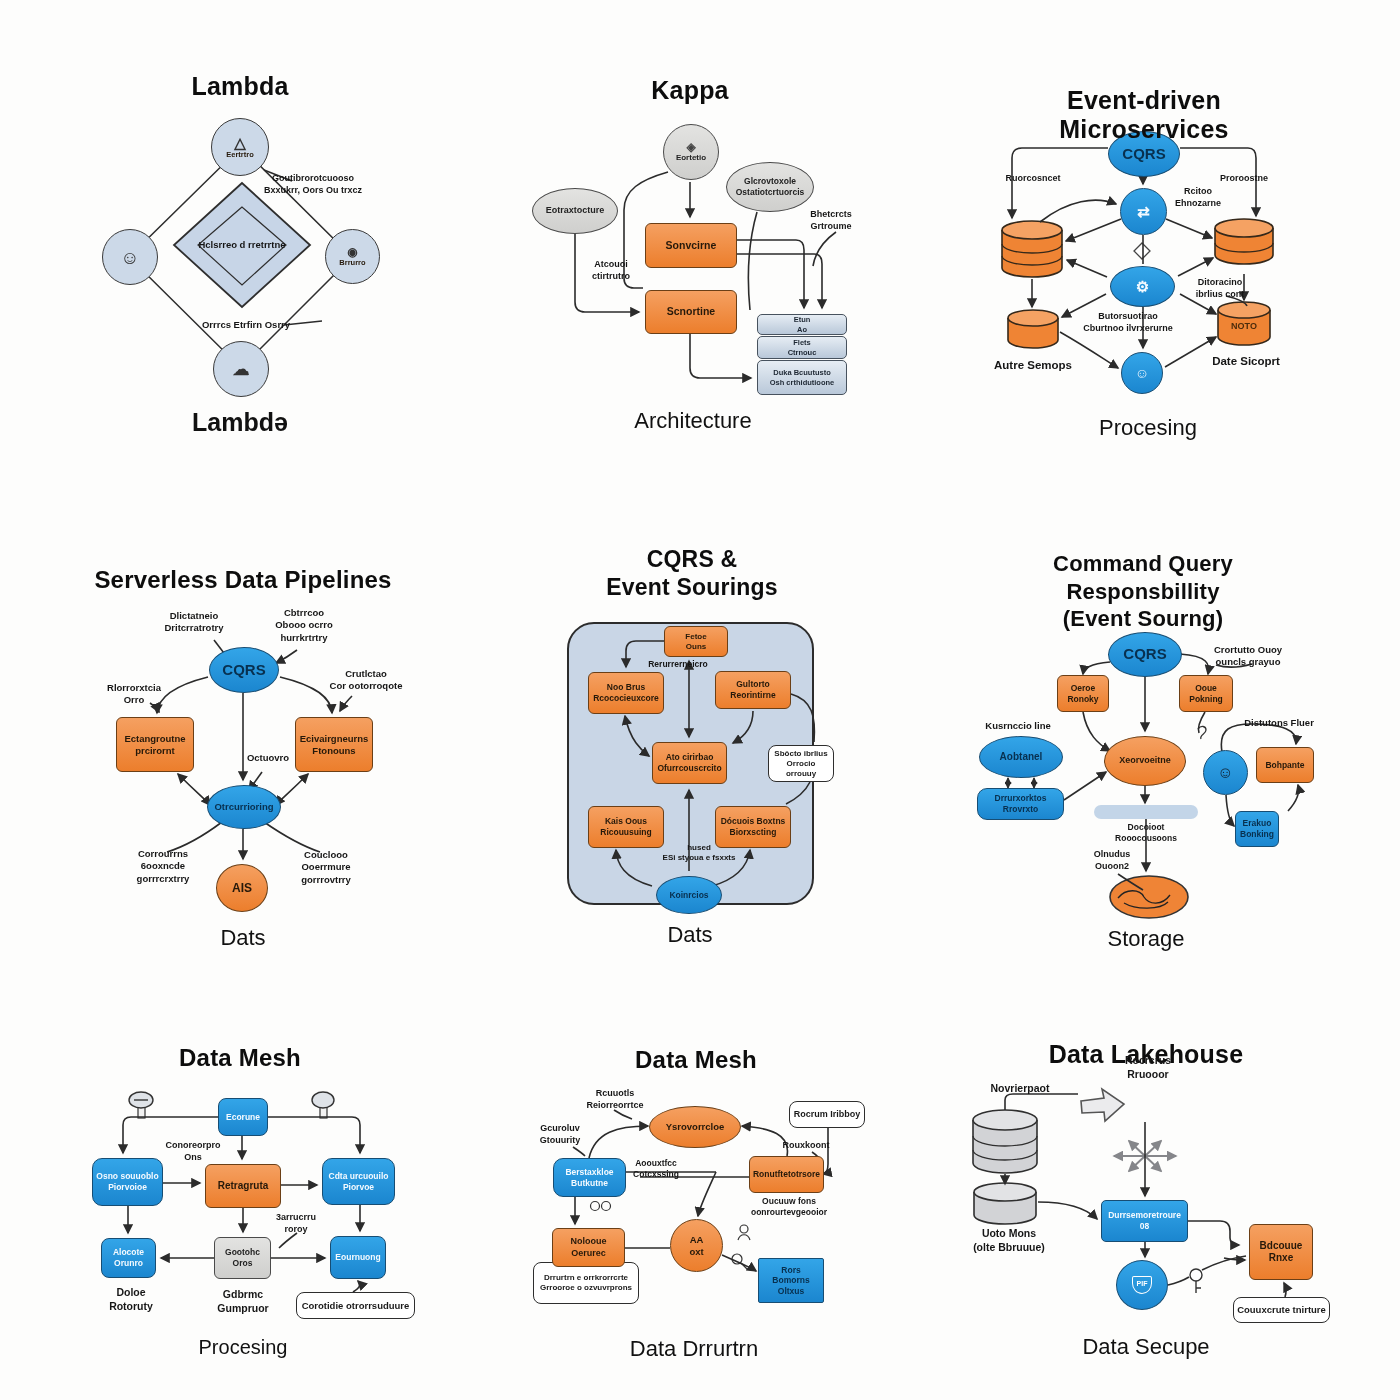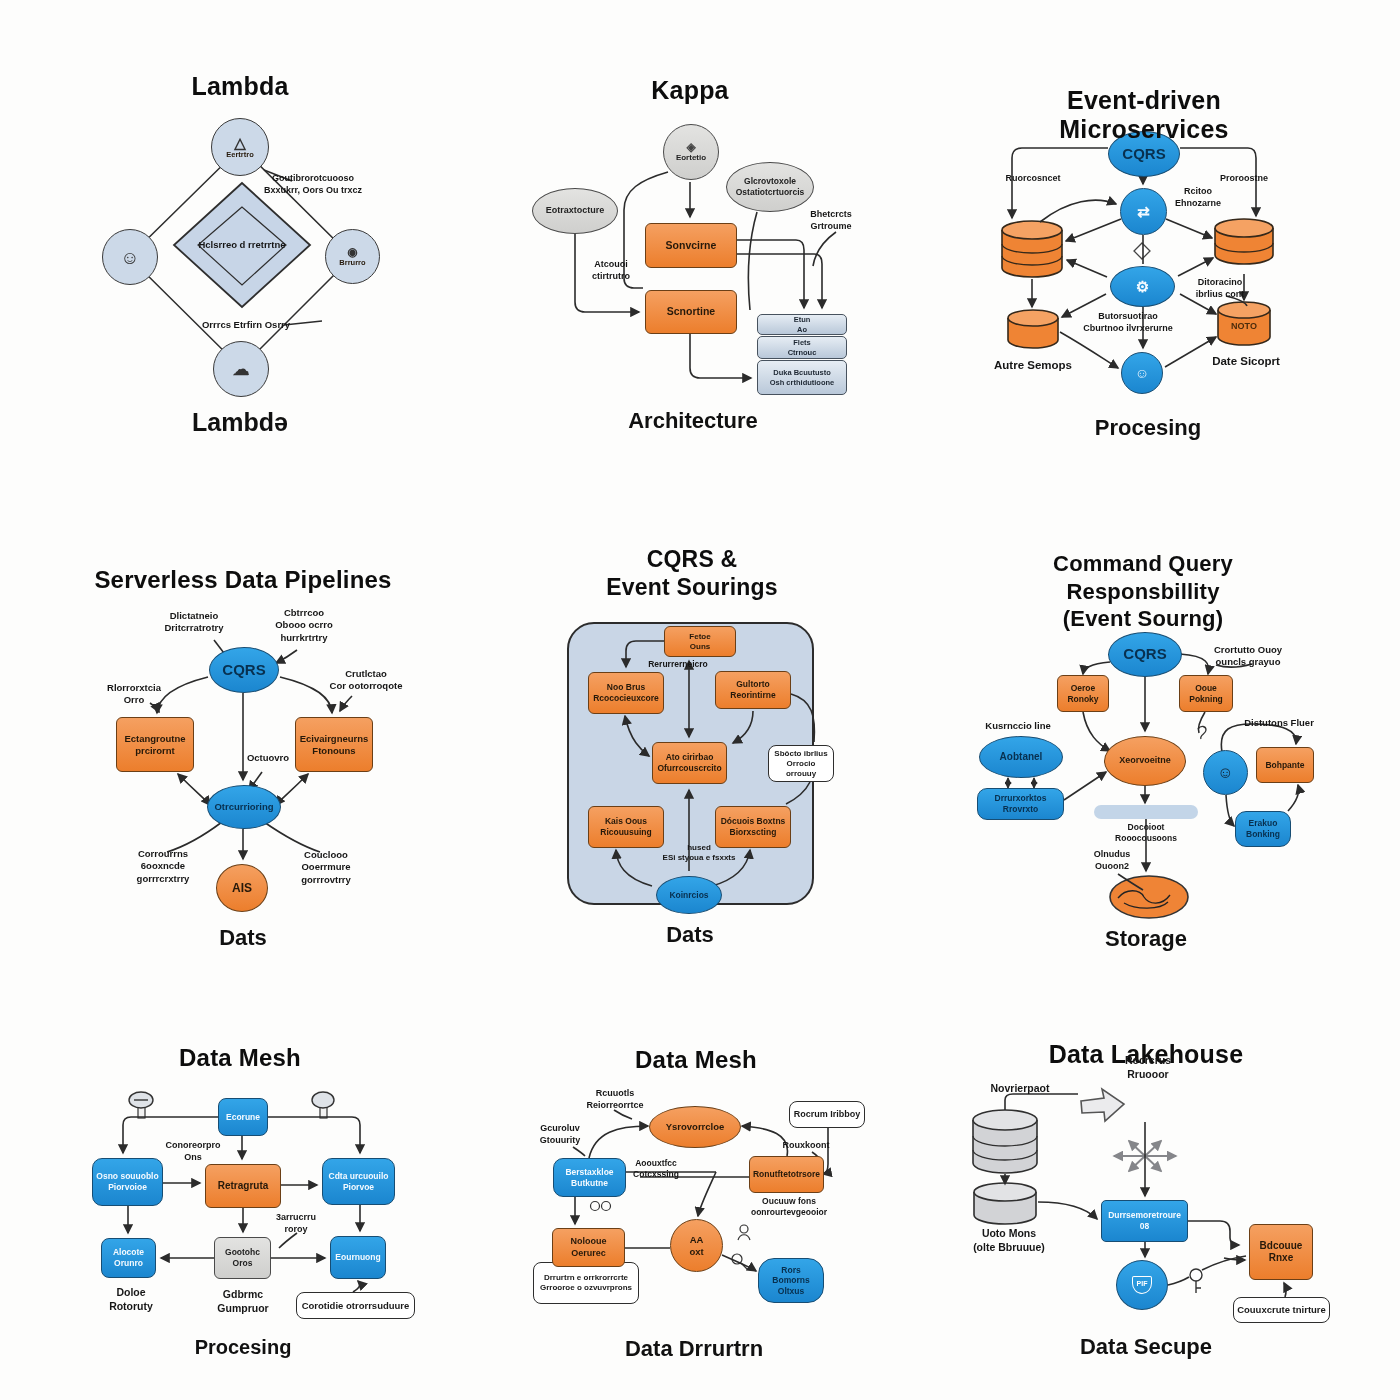--- a/index.html
+++ b/index.html
@@ -6,21 +6,21 @@
   #canvas{position:relative;width:1400px;height:1400px;background:#fdfdfc;overflow:hidden;
           font-family:"Liberation Sans", sans-serif;}
   #wires{position:absolute;left:0;top:0;width:1400px;height:1400px;z-index:0;}
   .cn{fill:none;stroke:#2b2b2b;stroke-width:1.6;}
   .cna{marker-end:url(#ah);}
   .cnb{marker-start:url(#ah);marker-end:url(#ah);}
   .cns{marker-start:url(#ah2);marker-end:url(#ah2);stroke-width:1.4;}
   .cng{fill:none;stroke:#85868a;stroke-width:2;marker-start:url(#ahg);marker-end:url(#ahg);}
   .t{position:absolute;transform:translateX(-50%);font-weight:700;color:#0d0d0d;
      white-space:pre-line;text-align:center;z-index:2;letter-spacing:.2px;}
-  .cap{position:absolute;transform:translateX(-50%);font-weight:700;color:#111;z-index:2;}
+  .cap{position:absolute;transform:translateX(-50%);font-weight:400;color:#111;z-index:2;}
   .nd{position:absolute;box-sizing:border-box;display:flex;flex-direction:column;align-items:center;
       justify-content:center;text-align:center;white-space:pre-line;font-weight:600;color:#26190a;
       line-height:1.25;border:1.7px solid #3a3630;border-radius:6px;padding:2px;z-index:1;font-size:9px;}
   .ell{border-radius:50%;}
   .or{background:linear-gradient(180deg,#f5a061,#ec7e2c);border-color:#6b3f16;}
   .bl{background:linear-gradient(180deg,#33a5e8,#1b86cf);color:#08304f;border-color:#174d73;text-align:center;}
   .wt{color:#f4faff;}
   .gr{background:linear-gradient(180deg,#e3e3e1,#cfcfcd);border-color:#4a4a4a;color:#222;}
   .lbx{background:linear-gradient(180deg,#e6edf4,#b9c8d9);border-color:#47525e;border-radius:5px;color:#1d2733;}
   .note{background:#fff;border:1.8px solid #2e2e2e;border-radius:8px;color:#1a1a1a;}
@@ -316,21 +316,21 @@
 <div class="lab" style="left:163px;top:867px;font-size:9.5px">Corrourrns
 6ooxncde
 gorrrcrxtrry</div>
 <div class="lab" style="left:326px;top:868px;font-size:9.5px">Couclooo
 Ooerrmure
 gorrrovtrry</div>
 <div class="cap" style="left:243px;top:925px;font-size:22px">Dats</div>
 
 <div class="t" style="left:692px;top:546px;font-size:23px;line-height:1.2">CQRS &amp;
 Event Sourings</div>
-<div class="nd or" style="left:664px;top:626px;width:72px;height:31px;font-size:8px">Fetoe
+<div class="nd or" style="left:664px;top:626px;width:64px;height:31px;font-size:8px">Fetoe
 Ouns</div>
 <div class="nd or" style="left:588px;top:672px;width:76px;height:42px;font-size:8.5px">Noo Brus
 Rcococieuxcore</div>
 <div class="nd or" style="left:715px;top:671px;width:76px;height:38px;font-size:8.5px">Gultorto
 Reorintirne</div>
 <div class="nd or" style="left:652px;top:742px;width:75px;height:42px;font-size:8.5px">Ato cirirbao
 Ofurrcouscrcito</div>
 <div class="nd or" style="left:588px;top:806px;width:76px;height:42px;font-size:8.5px">Kais Oous
 Ricouusuing</div>
 <div class="nd or" style="left:715px;top:806px;width:76px;height:42px;font-size:8.5px">Dócuois Boxtns
@@ -351,21 +351,21 @@
 <div class="nd or" style="left:1179px;top:675px;width:54px;height:37px;font-size:8.5px">Ooue
 Pokning</div>
 <div class="nd ell bl" style="left:979px;top:736px;width:84px;height:42px;font-size:10px">Aobtanel</div>
 <div class="nd bl" style="left:977px;top:788px;width:87px;height:32px;font-size:8.5px;border-radius:10px">Drrurxorktos
 Rrovrxto</div>
 <div class="nd ell or" style="left:1104px;top:736px;width:82px;height:50px;font-size:9px">Xeorvoeitne</div>
 <div class="nd ell bl" style="left:1203px;top:750px;width:45px;height:45px">
   <span class="ic" style="font-size:16px;color:#123">☺</span>
 </div>
 <div class="nd or" style="left:1256px;top:747px;width:58px;height:36px;font-size:8.5px">Bohpante</div>
-<div class="nd bl" style="left:1235px;top:811px;width:56px;height:36px;font-size:8.5px;border-radius:11px">Erakuo
+<div class="nd bl" style="left:1235px;top:811px;width:44px;height:36px;font-size:8.5px;border-radius:6px">Erakuo
 Bonking</div>
 <div class="lab" style="left:1018px;top:726px;font-size:9.5px">Kusrnccio line</div>
 <div class="lab" style="left:1248px;top:656px;font-size:9.5px">Crortutto Ouoy
 ouncls grayuo</div>
 <div class="lab" style="left:1279px;top:723px;font-size:9.5px">Distutons Fluer</div>
 <div class="lab" style="left:1146px;top:833px;font-size:8.5px">Docoioot
 Rooocousoons</div>
 <div class="lab" style="left:1112px;top:861px;font-size:9px">Olnudus
 Ouoon2</div>
 <div class="cap" style="left:1146px;top:926px;font-size:22px">Storage</div>
@@ -398,21 +398,21 @@
 <div class="nd note" style="left:789px;top:1101px;width:76px;height:27px;font-size:9px">Rocrum Iribboy</div>
 <div class="nd bl wt" style="left:553px;top:1158px;width:73px;height:39px;font-size:8.5px;border-radius:10px;color:#f4faff">Berstaxkloe
 Butkutne</div>
 <div class="nd or" style="left:749px;top:1156px;width:75px;height:37px;font-size:8.5px">Ronutftetotrsore</div>
 <div class="nd or" style="left:552px;top:1228px;width:73px;height:39px;font-size:9px">Nolooue
 Oerurec</div>
 <div class="nd ell or" style="left:670px;top:1219px;width:53px;height:53px;font-size:9.5px;font-weight:700">AA
 oxt</div>
 <div class="nd note" style="left:533px;top:1262px;width:106px;height:42px;font-size:8px;z-index:0">Drrurtrn e orrkrorrcrte
 Grrooroe o ozvuvrprons</div>
-<div class="nd bl" style="left:758px;top:1258px;width:66px;height:45px;font-size:8.5px;border-radius:16px">Rors
+<div class="nd bl" style="left:758px;top:1258px;width:66px;height:45px;font-size:8.5px;border-radius:2px">Rors
 Bomorns
 Oltxus</div>
 <div class="lab" style="left:615px;top:1100px;font-size:9px">Rcuuotls
 Reiorreorrtce</div>
 <div class="lab" style="left:560px;top:1135px;font-size:9px">Gcuroluv
 Gtouurity</div>
 <div class="lab" style="left:656px;top:1169px;font-size:8.5px">Aoouxtfcc
 Cotcxssing</div>
 <div class="lab" style="left:806px;top:1146px;font-size:9px">Rouxkoont</div>
 <div class="lab" style="left:789px;top:1207px;font-size:8.5px">Oucuuw fons

